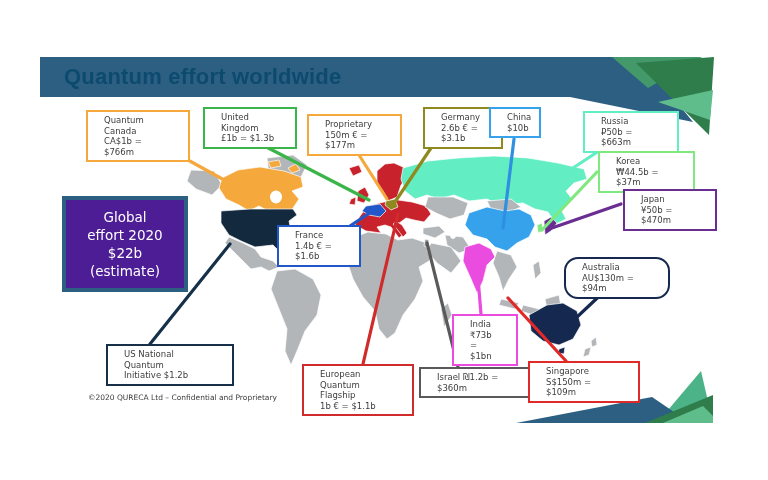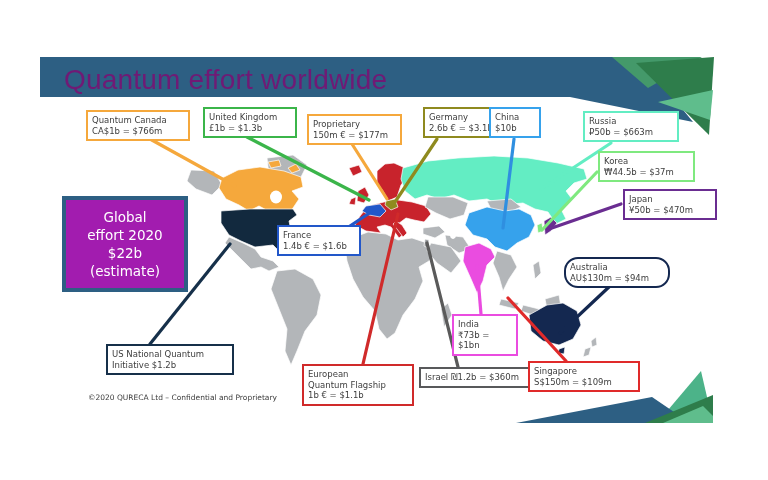--- a/index.html
+++ b/index.html
@@ -1,29 +1,29 @@
 <!DOCTYPE html>
 <html><head>
 <meta charset="utf-8">
 <style>
   html,body{margin:0;padding:0;background:#ffffff;}
   body{width:768px;height:480px;position:relative;overflow:hidden;
        font-family:"DejaVu Sans", "Liberation Sans", sans-serif;}
   .slide{position:absolute;inset:0;}
   #base-svg{position:absolute;left:0;top:0;z-index:1;}
-  .page-title{position:absolute;left:64px;top:64px;z-index:3;color:#701a75;
-      font-family:"Liberation Sans", sans-serif;font-weight:normal;font-size:28px;
+  .page-title{position:absolute;left:64px;top:64px;z-index:3;color:#0c4a6e;
+      font-family:"Liberation Sans", sans-serif;font-weight:bold;font-size:22px;
       letter-spacing:0.2px;}
   .global-box{position:absolute;left:62px;top:196px;width:118px;height:88px;z-index:3;
-      background:#a21caf;border:4px solid #2D5F83;color:#ffffff;text-align:center;
+      background:#4c1d95;border:4px solid #2D5F83;color:#ffffff;text-align:center;
       display:flex;flex-direction:column;justify-content:center;gap:1px;
       font-size:13.5px;line-height:17px;}
   #labels-layer{position:absolute;left:0;top:0;width:768px;height:480px;z-index:4;pointer-events:none;}
   .country-label{position:absolute;background:#ffffff;border:2.5px solid #888;
-      color:#3d3d3d;font-size:8.5px;line-height:10.5px;padding:3px 4px;box-sizing:border-box;}
+      color:#3d3d3d;font-size:8.5px;line-height:10.5px;padding:3px 16px;box-sizing:border-box;}
   .copyright{position:absolute;left:88px;top:393px;z-index:3;font-size:7.5px;color:#3c3c3c;}
 </style>
 </head>
 <body>
 
 <div class="slide">
 
   <svg id="base-svg" width="768" height="480" viewBox="0 0 768 480">
 
     <polygon points="40,57 640,57 693,122 570,97 40,97" fill="#2D5F83"></polygon>

